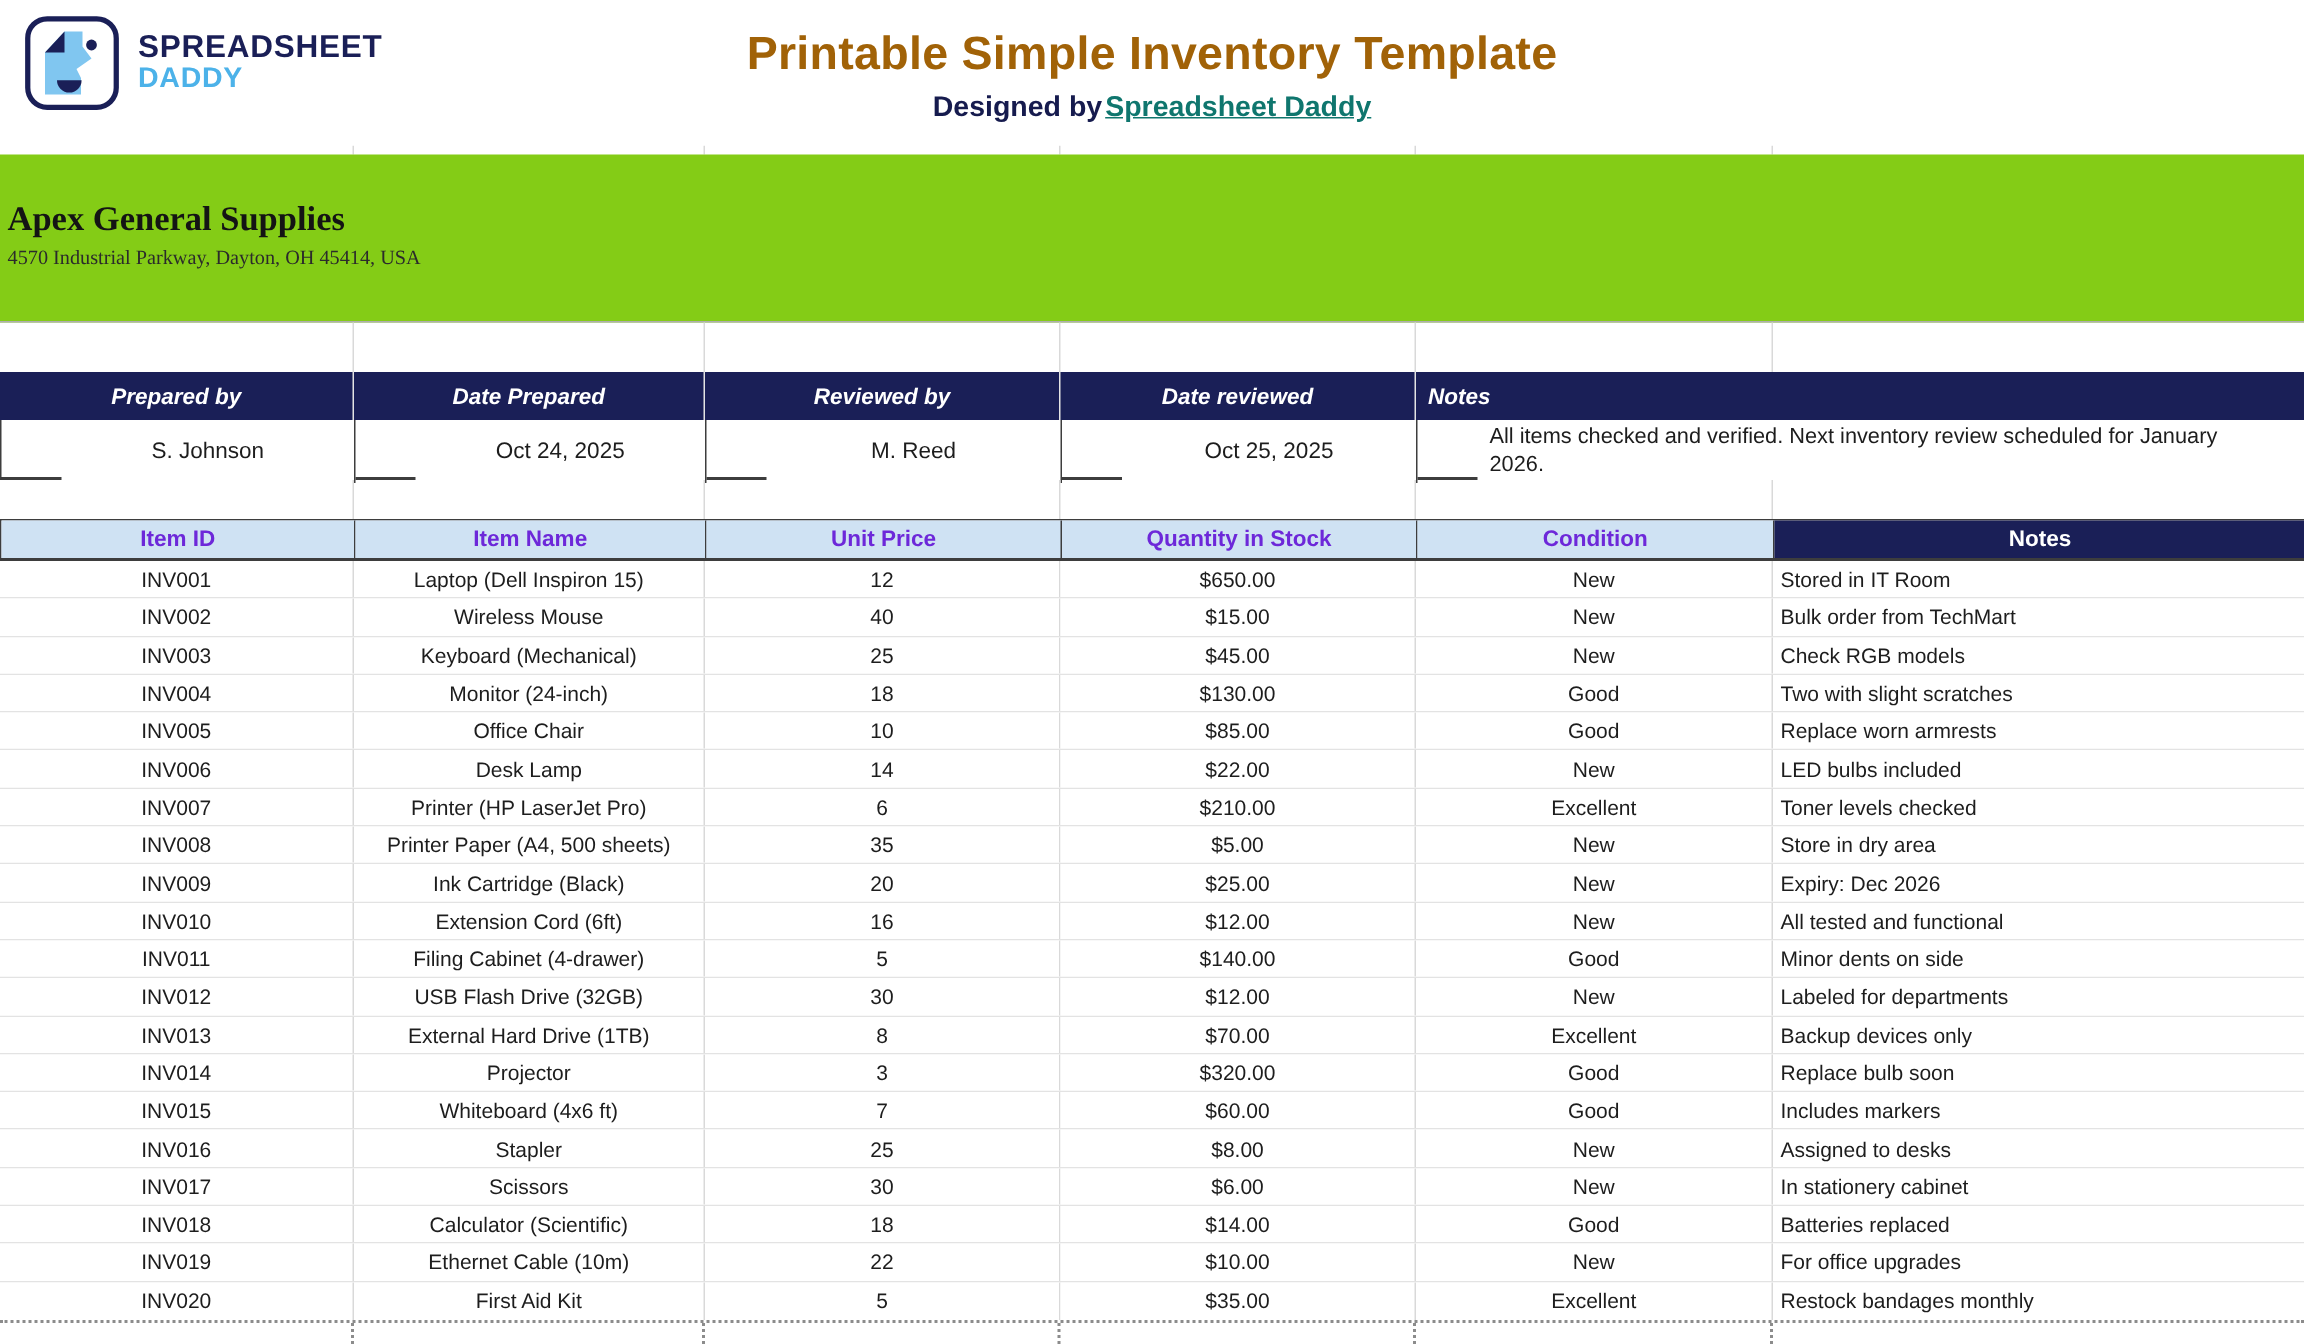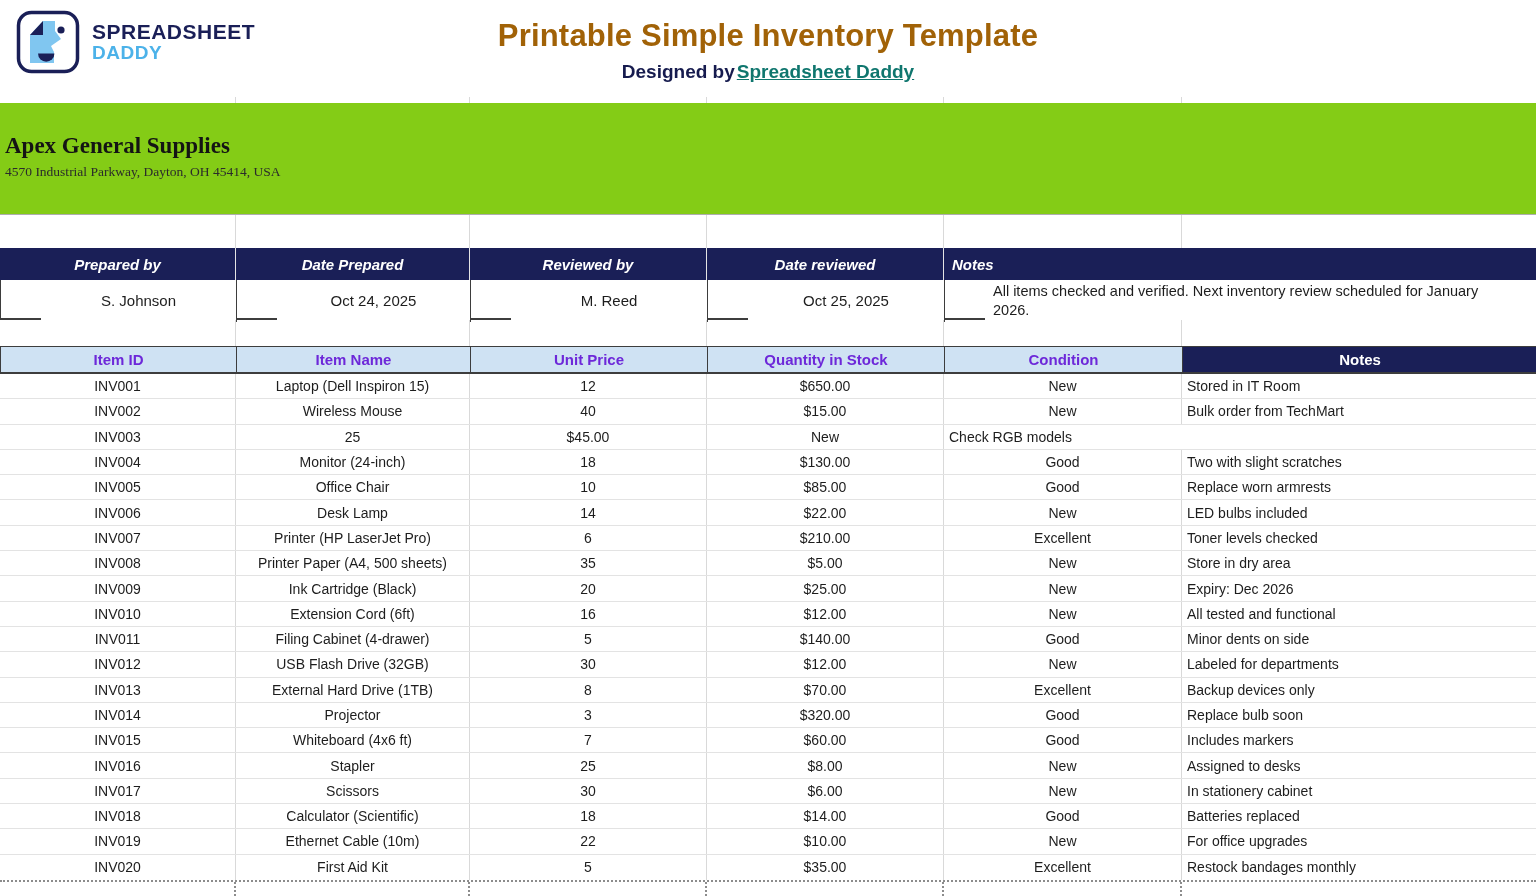--- a/index.html
+++ b/index.html
@@ -148,20 +148,21 @@
       <div class="inv-row">
         <div class="cell">INV002</div>
         <div class="cell">Wireless Mouse</div>
         <div class="cell">40</div>
         <div class="cell">$15.00</div>
         <div class="cell">New</div>
         <div class="cell">Bulk order from TechMart</div>
       </div>
       <div class="inv-row">
         <div class="cell">INV003</div>
+        <div class="cell">Keyboard (Mechanical)</div>
         <div class="cell">25</div>
         <div class="cell">$45.00</div>
         <div class="cell">New</div>
         <div class="cell">Check RGB models</div>
       </div>
       <div class="inv-row">
         <div class="cell">INV004</div>
         <div class="cell">Monitor (24-inch)</div>
         <div class="cell">18</div>
         <div class="cell">$130.00</div>

